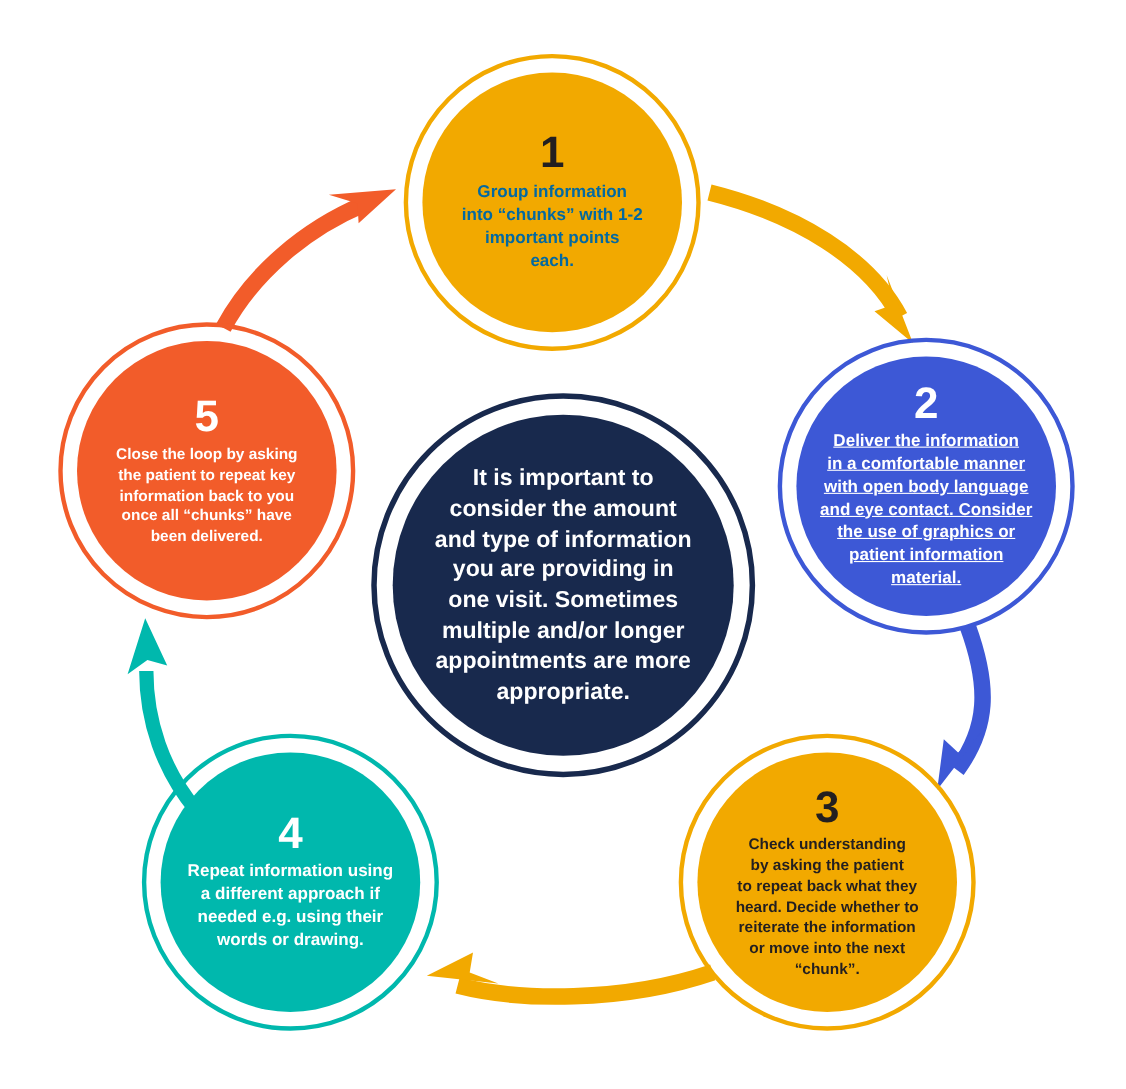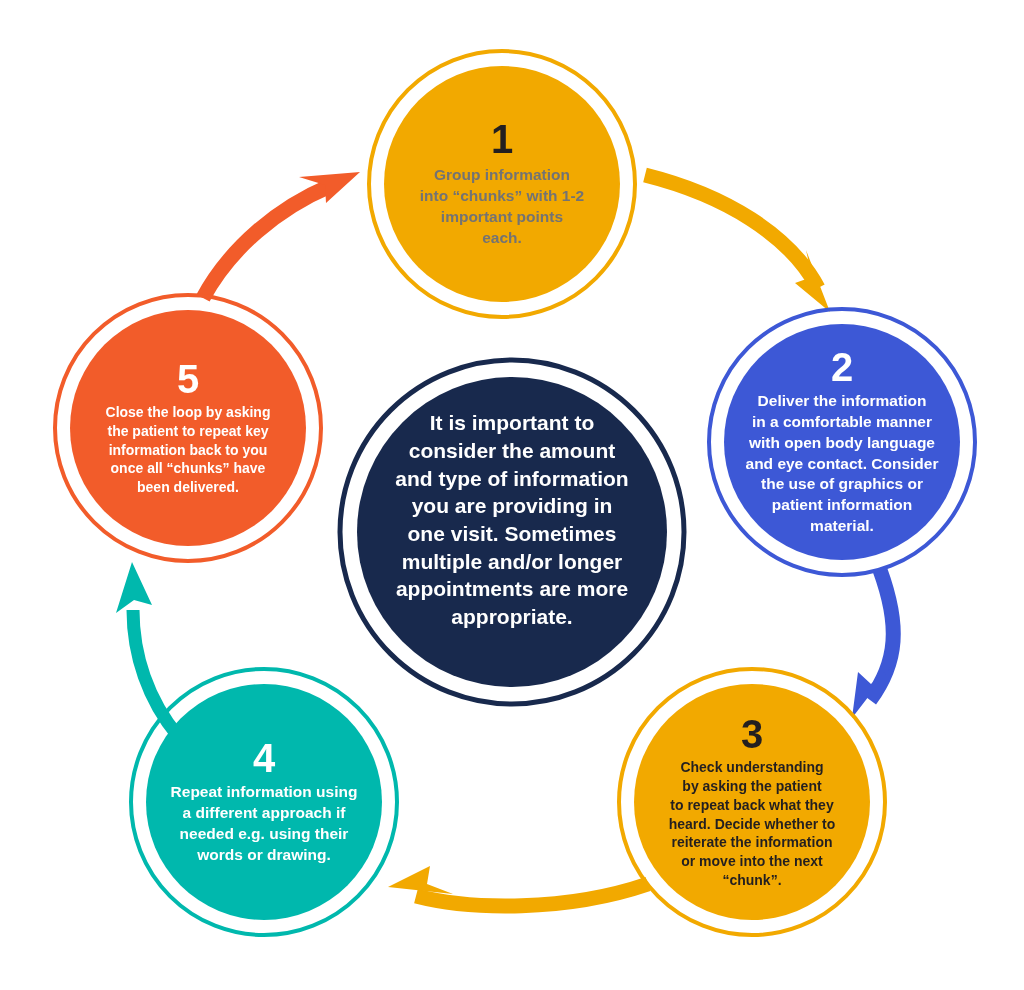--- a/index.html
+++ b/index.html
@@ -45,42 +45,42 @@
     display: block;
   }
   .node-body {
     font-weight: bold;
     display: block;
     white-space: pre-line;
   }
   
   .n1 { left: 378px; top: 60px; width: 248px; height: 248px; }
   .n1 .node-num { font-size: 40px; color: #231f20; margin-bottom: 6px; }
-  .n1 .node-body { font-size: 15.5px; color: #737373; line-height: 1.35; }
+  .n1 .node-body { font-size: 15.5px; color: #0369a1; line-height: 1.35; }
   
   .n2 { left: 718px; top: 318px; width: 248px; height: 248px; }
   .n2 .node-num { font-size: 40px; color: #ffffff; margin-bottom: 4px; }
-  .n2 .node-body { font-size: 15.5px; color: #ffffff; line-height: 1.35; }
+  .n2 .node-body { font-size: 15.5px; color: #ffffff; line-height: 1.35; text-decoration: underline; }
   
   .n3 { left: 628px; top: 678px; width: 248px; height: 248px; }
   .n3 .node-num { font-size: 40px; color: #231f20; margin-bottom: 4px; }
   .n3 .node-body { font-size: 14px; color: #231f20; line-height: 1.35; }
   
   .n4 { left: 140px; top: 678px; width: 248px; height: 248px; }
   .n4 .node-num { font-size: 40px; color: #ffffff; margin-bottom: 4px; }
   .n4 .node-body { font-size: 15.5px; color: #ffffff; line-height: 1.35; }
   
   .n5 { left: 64px; top: 304px; width: 248px; height: 248px; }
   .n5 .node-num { font-size: 40px; color: #ffffff; margin-bottom: 4px; }
   .n5 .node-body { font-size: 14px; color: #ffffff; line-height: 1.35; }
   
   .hub-text {
     position: absolute;
     left: 352px;
-    top: 360px;
+    top: 372px;
     width: 320px;
     height: 320px;
     display: flex;
     align-items: center;
     justify-content: center;
     text-align: center;
     pointer-events: none;
     box-sizing: border-box;
     padding: 0 22px;
   }

